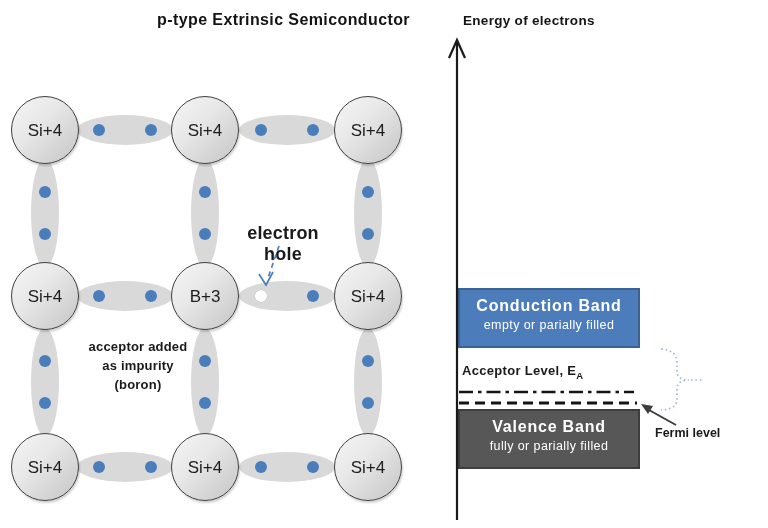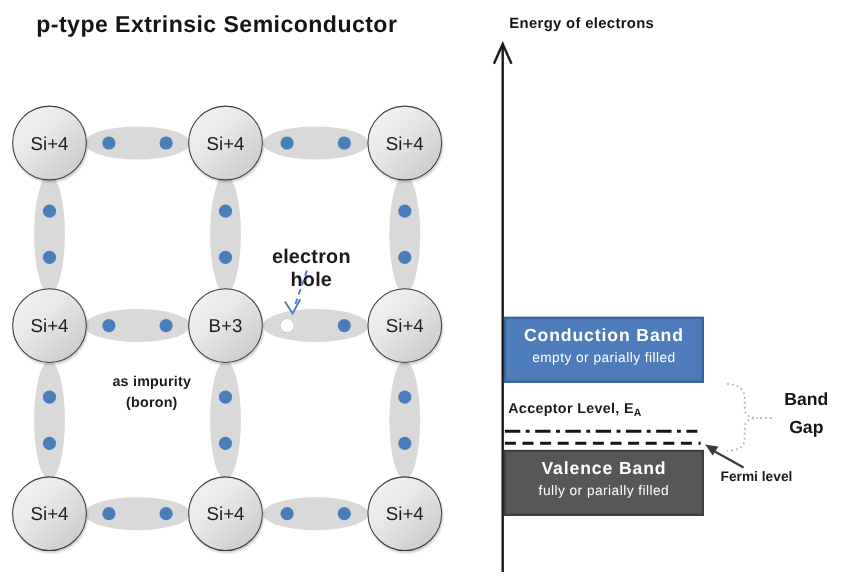--- a/index.html
+++ b/index.html
@@ -3,22 +3,22 @@
 <meta charset="utf-8">
 <style>
   html,body{margin:0;padding:0;background:#fff;}
   .canvas{
     position:relative;width:768px;height:528px;background:#ffffff;
     font-family:"Liberation Sans",sans-serif;overflow:hidden;color:#161616;
     --dot:#4a7ebb; --bond:#d9d9d9; --cb:#4d7cba; --cb-border:#3a6293;
     --vb:#575757; --vb-border:#3d3d3d; --brace:#a3b9d6; --arrow-blue:#4a7ebb;
   }
   .title{
-    position:absolute;left:0;top:11px;width:410px;text-align:left;
-    font-size:21px;font-weight:700;letter-spacing:.4px;color:#141414;padding-left:33px;
+    position:absolute;left:0;top:11px;width:410px;text-align:right;
+    font-size:16px;font-weight:700;letter-spacing:.4px;color:#141414;
   }
   .energy-label{
     position:absolute;left:463px;top:13px;font-size:13.5px;font-weight:700;
     letter-spacing:.3px;color:#141414;
   }
   
   #lattice .bond{position:absolute;background:var(--bond);border-radius:50%;z-index:1;}
   #lattice .dot{position:absolute;width:12px;height:12px;border-radius:50%;background:var(--dot);z-index:2;}
   #lattice .hole{position:absolute;width:14px;height:14px;border-radius:50%;background:#fff;
     box-shadow:inset 0 0 0 1px #c9c9c9;z-index:2;}
@@ -137,44 +137,41 @@
       </div>
       <div class="atom" style="left: 334px; top: 433px; width: 68px; height: 68px;">
         <span>Si</span>
         <span>+4</span>
       </div>
     </div>
 
   <div class="hole-caption">electron hole</div>
 
   <div class="acceptor-note">
+    <div>acceptor added</div>
     <div>as impurity</div>
     <div>(boron)</div>
   </div>
 
   <div class="energy-label">Energy of electrons</div>
 
   <div class="band conduction">
     <div class="band-title">Conduction Band</div>
     <div class="band-sub">empty or parially filled</div>
   </div>
 
   <div class="acceptor-label">
     <span>Acceptor Level, E</span><sub>A</sub>
   </div>
 
   <div class="band valence">
     <div class="band-title">Valence Band</div>
     <div class="band-sub">fully or parially filled</div>
   </div>
 
-  <div class="bandgap-label">
-    <div>Band</div>
-    <div>Gap</div>
-  </div>
 
   <div class="fermi-label">Fermi level</div>
 
   <svg class="overlay" width="768" height="528" viewBox="0 0 768 528">
 
     <line x1="457" y1="42" x2="457" y2="520" stroke="#1a1a1a" stroke-width="2.2"></line>
     <path d="M449 58 L457 40 L465 58" fill="none" stroke="#1a1a1a" stroke-width="2.2"></path>
 
     <line x1="459" y1="392" x2="634" y2="392" stroke="#141414" stroke-width="2.6" stroke-dasharray="14 5 3.5 5"></line>
 

